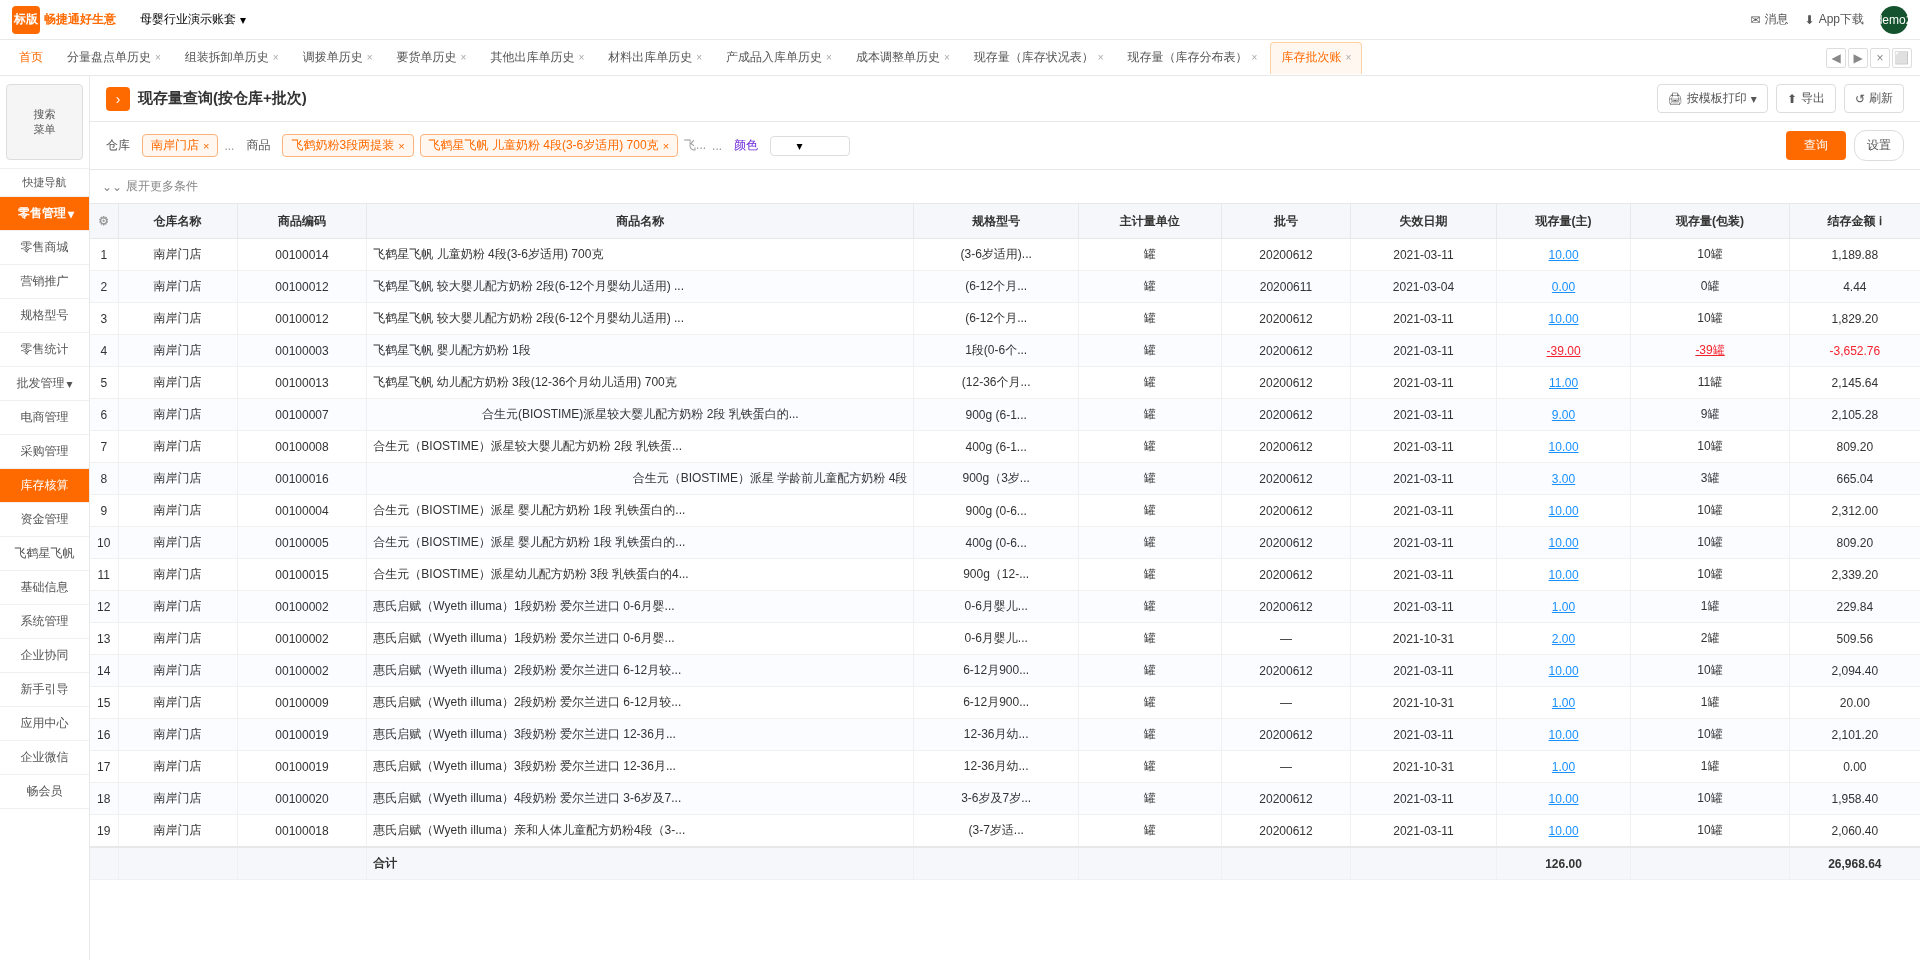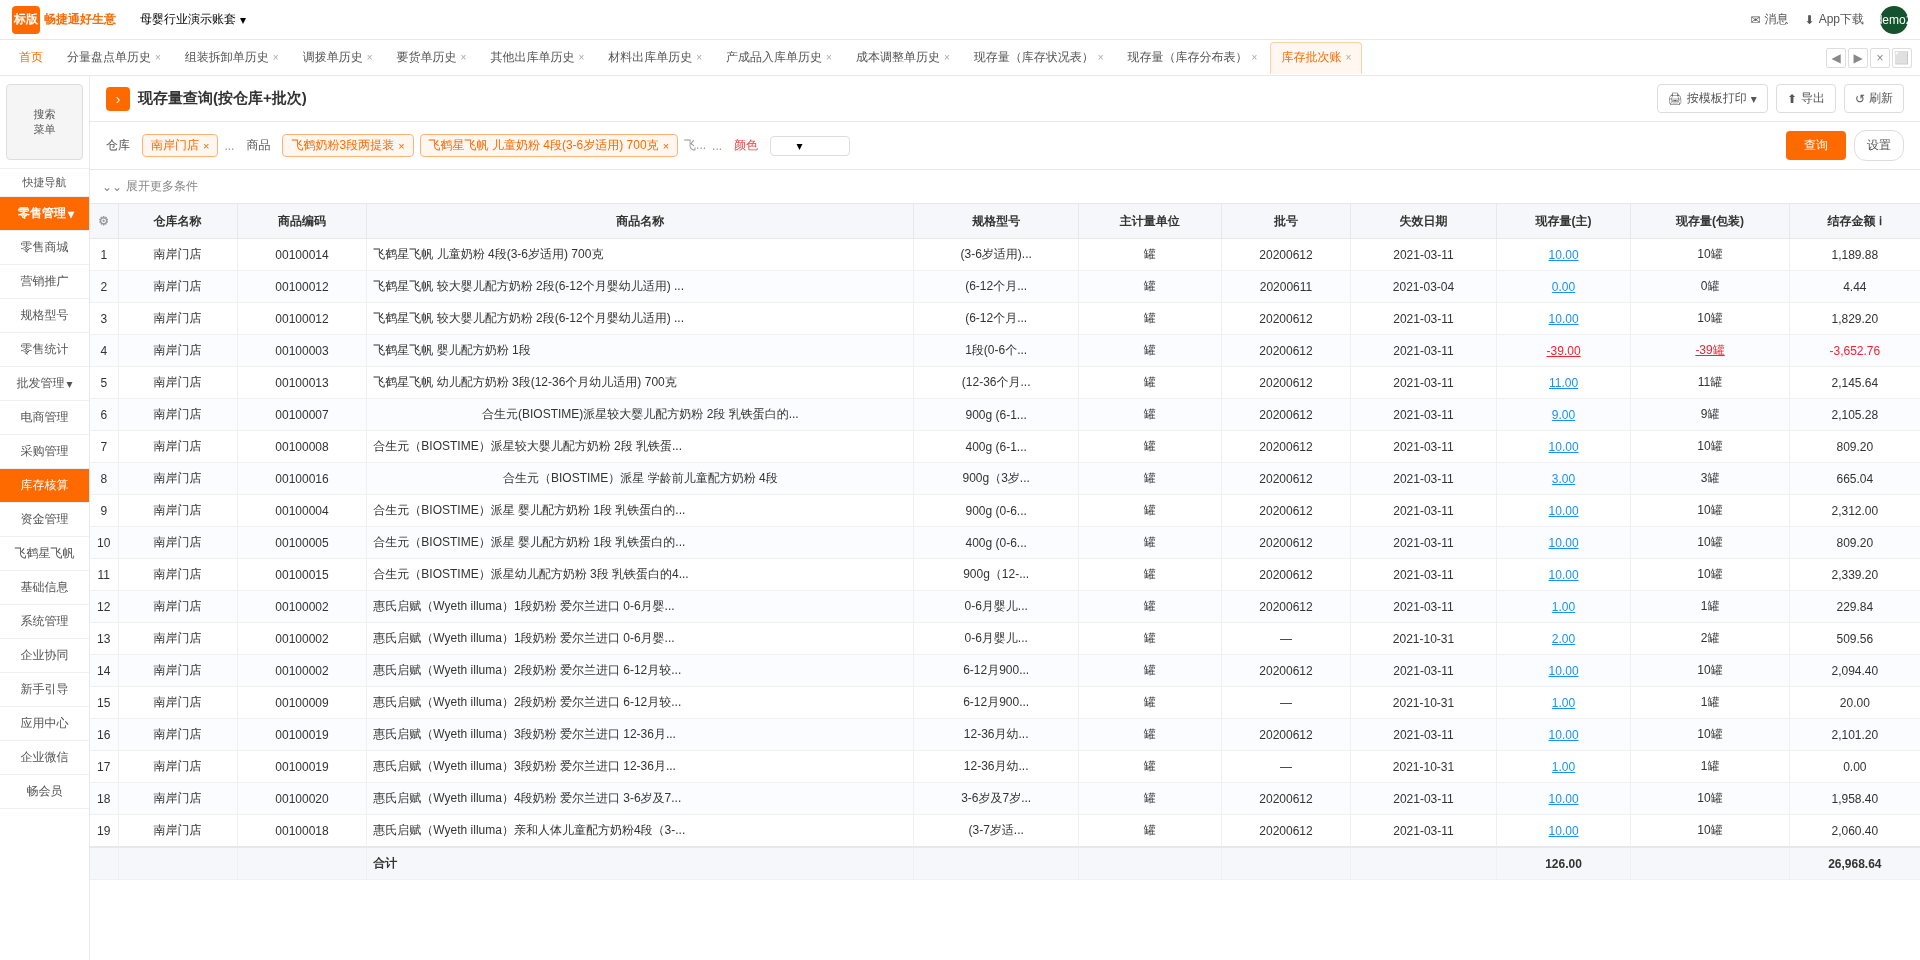--- a/index.html
+++ b/index.html
@@ -47,21 +47,21 @@
     .btn-export { display: flex; align-items: center; gap: 4px; padding: 5px 10px; border: 1px solid #ddd; background: #fff; border-radius: 4px; cursor: pointer; color: #555; }
     .btn-refresh { display: flex; align-items: center; gap: 4px; padding: 5px 10px; border: 1px solid #ddd; background: #fff; border-radius: 4px; cursor: pointer; color: #555; }
 
     
     .filter-bar { background: #fff; padding: 8px 16px; border-bottom: 1px solid #e8e8e8; display: flex; align-items: center; gap: 12px; flex-wrap: wrap; }
     .filter-label { color: #555; white-space: nowrap; }
     .filter-tag-group { display: flex; align-items: center; gap: 6px; flex-wrap: wrap; }
     .filter-tag { display: inline-flex; align-items: center; background: #fff7f0; border: 1px solid #ffb37a; border-radius: 4px; padding: 2px 8px; gap: 4px; color: #ff6a00; cursor: pointer; }
     .filter-tag-close { color: #ff6a00; cursor: pointer; font-size: 11px; }
     .filter-dots { color: #999; cursor: pointer; }
-    .filter-color-label { color: #ef4444; }
+    .filter-color-label { color: #6d28d9; }
     .filter-color-select { display: flex; align-items: center; border: 1px solid #ddd; border-radius: 4px; padding: 2px 8px; gap: 4px; cursor: pointer; min-width: 80px; }
     .btn-search { background: #ff6a00; color: #fff; border: none; padding: 6px 18px; border-radius: 4px; cursor: pointer; font-size: 12px; }
     .btn-settings { background: #fff; color: #555; border: 1px solid #ddd; padding: 6px 12px; border-radius: 12px; cursor: pointer; font-size: 12px; }
     .expand-btn { display: flex; align-items: center; gap: 4px; color: #888; cursor: pointer; font-size: 12px; padding: 4px 8px; }
     .expand-row { text-align: center; padding: 4px; background: #fff; border-bottom: 1px solid #e8e8e8; }
 
     
     .table-container { flex: 1; overflow: auto; background: #fff; margin: 0; }
     .table-container::-webkit-scrollbar { width: 6px; height: 6px; }
     .table-container::-webkit-scrollbar-thumb { background: #ccc; border-radius: 3px; }
@@ -372,21 +372,21 @@
     <td>20200612</td>
     <td>2021-03-11</td>
     <td><span class="qty-link">10.00</span></td>
     <td><span class="">10罐</span></td>
     <td style="">809.20</td>
   </tr>
             <tr class="alt">
     <td>8</td>
     <td>南岸门店</td>
     <td>00100016</td>
-    <td style="text-align:center;max-width:280px;overflow:hidden;text-overflow:ellipsis;margin-left:33px;">合生元（BIOSTIME）派星 学龄前儿童配方奶粉 4段</td>
+    <td style="text-align:right;max-width:280px;overflow:hidden;text-overflow:ellipsis;margin-left:33px;">合生元（BIOSTIME）派星 学龄前儿童配方奶粉 4段</td>
     <td>900g（3岁...</td>
     <td>罐</td>
     <td>20200612</td>
     <td>2021-03-11</td>
     <td><span class="qty-link">3.00</span></td>
     <td><span class="">3罐</span></td>
     <td style="">665.04</td>
   </tr>
             <tr>
     <td>9</td>

